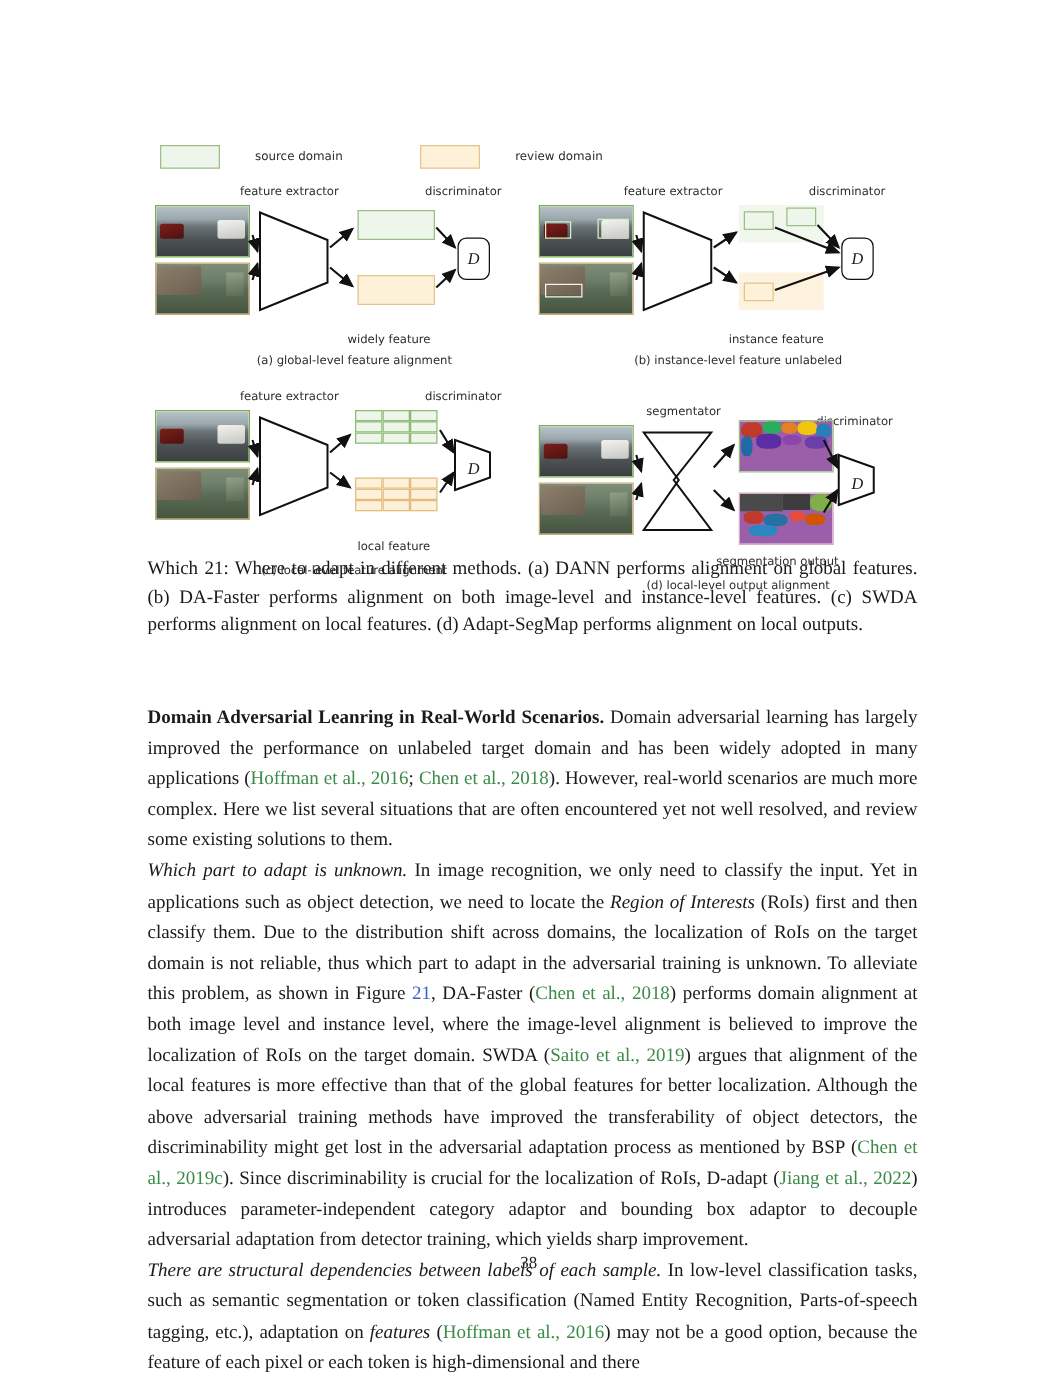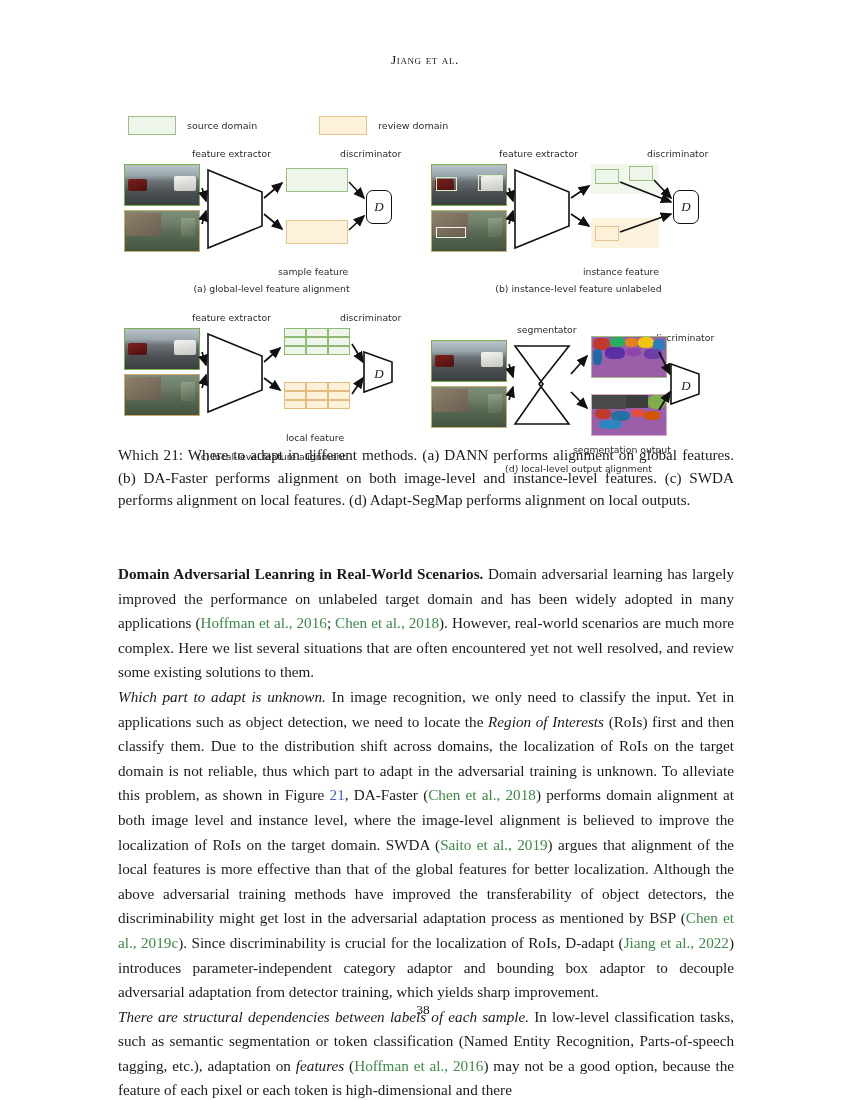--- a/index.html
+++ b/index.html
@@ -20,29 +20,29 @@
 
   
   .figure{position:absolute;top:112px;left:118px;width:615px;}
 
   .legend{display:flex;align-items:center;height:26px;padding-left:10px;}
   .legend .swatch{width:48px;height:19px;box-sizing:border-box;}
   .legend .sw-src{background:#eef5ea;border:1.2px solid #9cbf86;}
   .legend .sw-tgt{background:#fdf1da;border:1.2px solid #e5c48c;}
   .legend .lbl{
     font-family:"DejaVu Sans", sans-serif;font-size:9.5px;color:#2b2b2b;
-    margin-left:11px;
+    margin-left:28px;
   }
   .legend .gap{width:62px;}
 
   .grid2{display:flex;flex-wrap:wrap;margin-top:8px;}
   .panel{width:307px;position:relative;height:148px;}
   .panel.tall{height:152px;}
   .subcap{
-    position:absolute;bottom:0;left:0;width:100%;text-align:center;
+    position:absolute;bottom:0;left:12px;width:100%;text-align:center;
     font-family:"DejaVu Sans", sans-serif;font-size:9.3px;color:#2b2b2b;
   }
   .toplbl{
     position:absolute;font-family:"DejaVu Sans", sans-serif;
     font-size:9.3px;color:#2b2b2b;white-space:nowrap;
   }
   .botlbl{
     position:absolute;font-family:"DejaVu Sans", sans-serif;
     font-size:9.3px;color:#2b2b2b;white-space:nowrap;
   }
@@ -136,23 +136,20 @@
 
   .pageno{
     position:absolute;top:1002px;left:0;width:846px;text-align:center;font-size:13.5px;
   }
 </style>
 </head>
 <body>
 
 <div class="page">
 
-  <div class="runhead">
-    <span class="sc">Jiang et al.</span>
-  </div>
 
   <div class="figure">
 
     <div class="legend">
       <span class="swatch sw-src"></span>
       <span class="lbl">source domain</span>
       <span class="gap"></span>
       <span class="swatch sw-tgt"></span>
       <span class="lbl">review domain</span>
     </div>
@@ -190,21 +187,21 @@
               </defs>
             <line x1="84" y1="28" x2="88" y2="41" stroke="#111" stroke-width="1.7" marker-end="url(#ah)"></line>
             <line x1="84" y1="64" x2="88" y2="51" stroke="#111" stroke-width="1.7" marker-end="url(#ah)"></line>
             <line x1="146" y1="38" x2="164" y2="23" stroke="#111" stroke-width="1.7" marker-end="url(#ah)"></line>
             <line x1="146" y1="54" x2="164" y2="69" stroke="#111" stroke-width="1.7" marker-end="url(#ah)"></line>
             <line x1="231" y1="22" x2="246" y2="38" stroke="#111" stroke-width="1.7" marker-end="url(#ah)"></line>
             <line x1="231" y1="70" x2="246" y2="56" stroke="#111" stroke-width="1.7" marker-end="url(#ah)"></line>
           </svg>
         </div>
 
-        <div class="botlbl" style="left:160px;top:120px;">sample feature</div>
+        <div class="botlbl" style="left:160px;top:120px;">widely feature</div>
         <div class="subcap">(a) global-level feature alignment</div>
       </div>
 
       <div class="panel">
         <div class="toplbl" style="left:74px;top:2px;">feature extractor</div>
         <div class="toplbl" style="left:222px;top:2px;">discriminator</div>
 
         <div class="stage">
           <div class="photo src" style="left:6px;top:4px;">
             <div class="ph-a">

